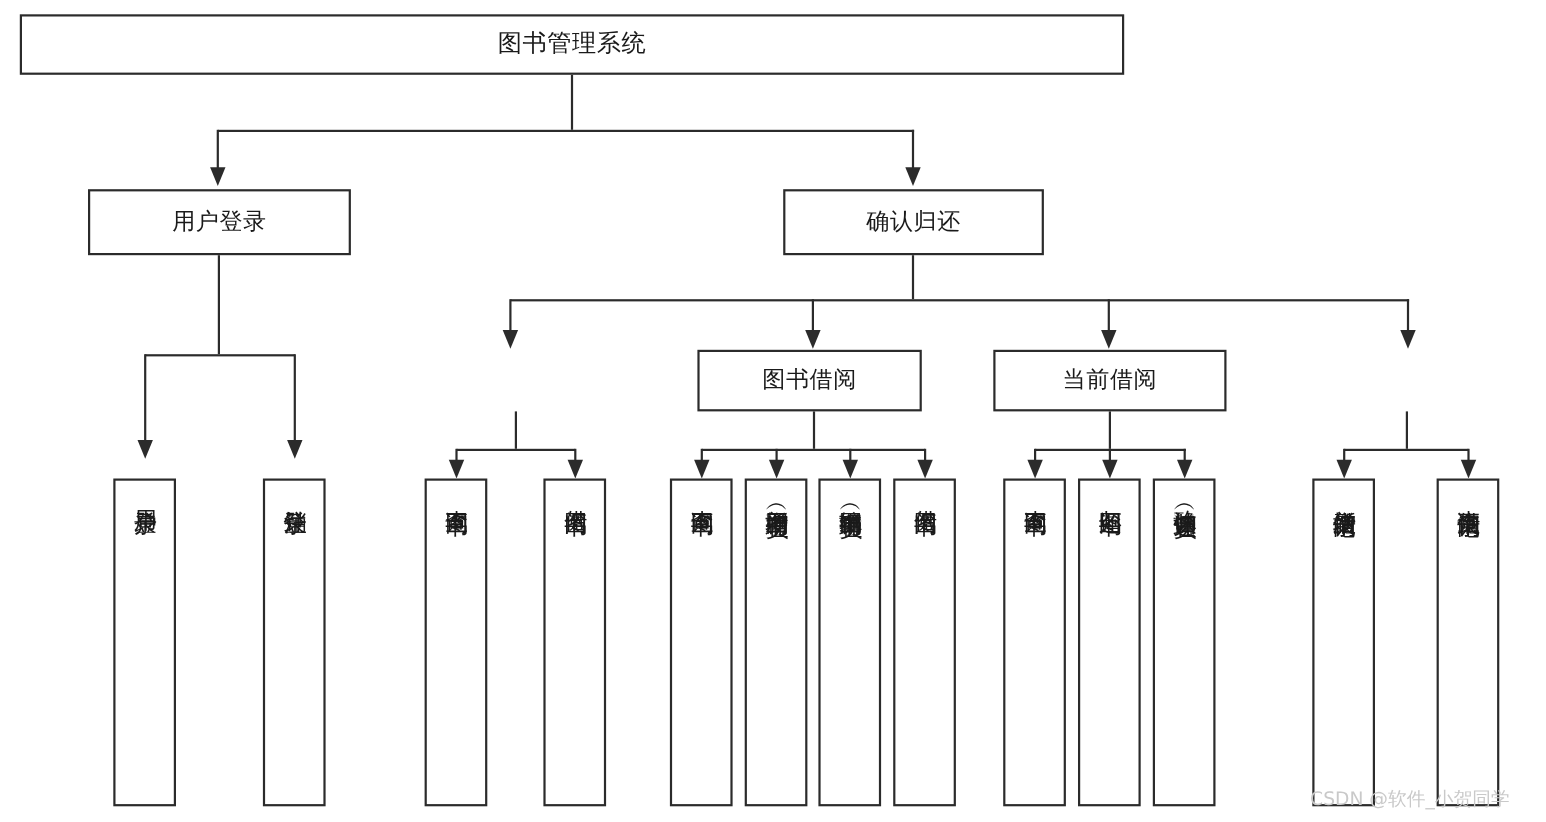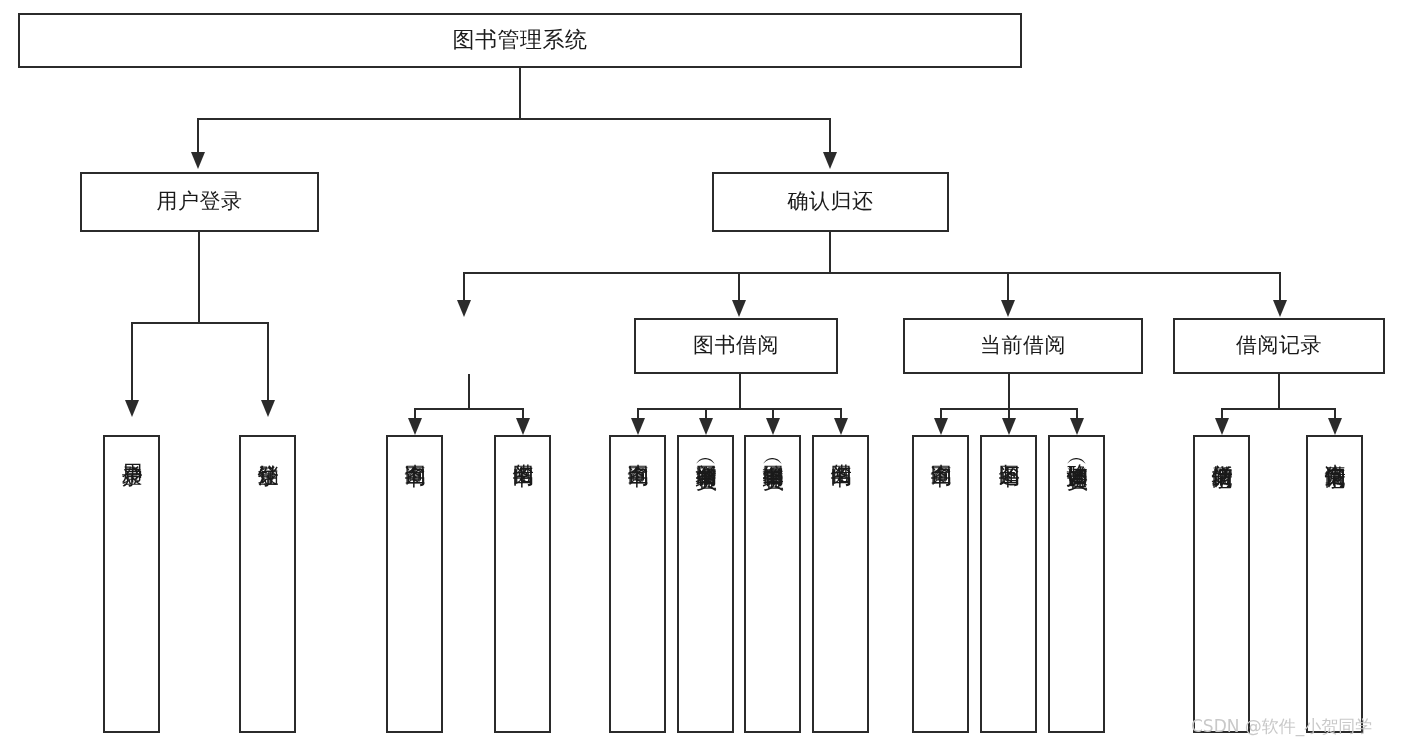--- a/index.html
+++ b/index.html
@@ -119,25 +119,22 @@
   <div class="conn v" style="left:738px; top:272px; height:30px;"></div>
   <div class="arrow" style="left:732px; top:300px;"></div>
   <div class="conn v" style="left:1007px; top:272px; height:30px;"></div>
   <div class="arrow" style="left:1001px; top:300px;"></div>
   <div class="conn v" style="left:1279px; top:272px; height:30px;"></div>
   <div class="arrow" style="left:1273px; top:300px;"></div>
 
   <div class="node horiz" style="left:634px; top:318px; width:204px; height:56px;">
     <span class="label">图书借阅</span>
   </div>
-  <div class="node horiz" style="left:903px; top:318px; width:240px; height:56px;">
+  <div class="node horiz" style="left:903px; top:318px; width:212px; height:56px;">
     <span class="label">当前借阅</span>
-  </div>
-  <div class="node horiz" style="left:1173px; top:318px; width:212px; height:56px;">
-    <span class="label">借阅记录</span>
   </div>
 
   <div class="conn v" style="left:468px; top:374px; height:34px;"></div>
   <div class="conn h" style="left:415px; top:408px; width:108px;"></div>
   <div class="conn v" style="left:414px; top:408px; height:12px;"></div>
   <div class="arrow" style="left:408px; top:418px;"></div>
   <div class="conn v" style="left:522px; top:408px; height:12px;"></div>
   <div class="arrow" style="left:516px; top:418px;"></div>
 
   <div class="conn v" style="left:739px; top:374px; height:34px;"></div>

